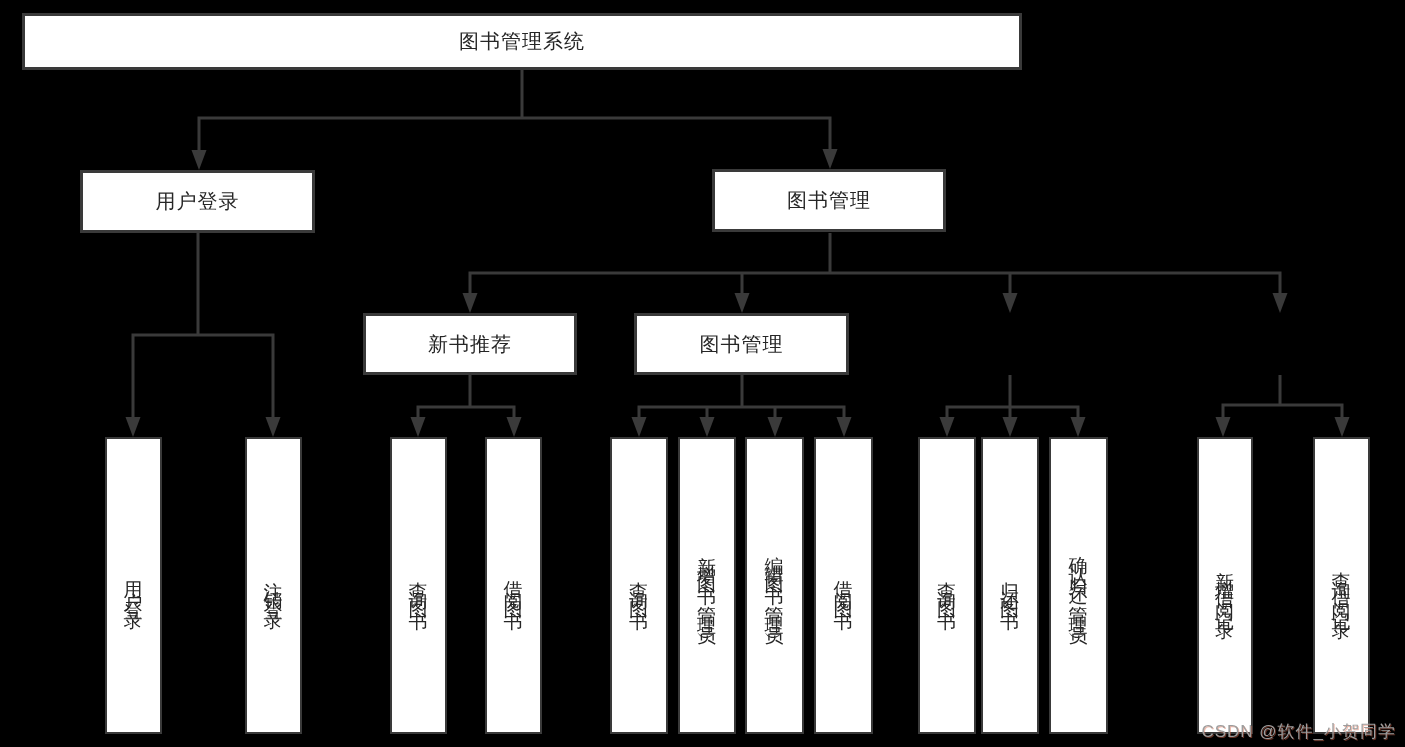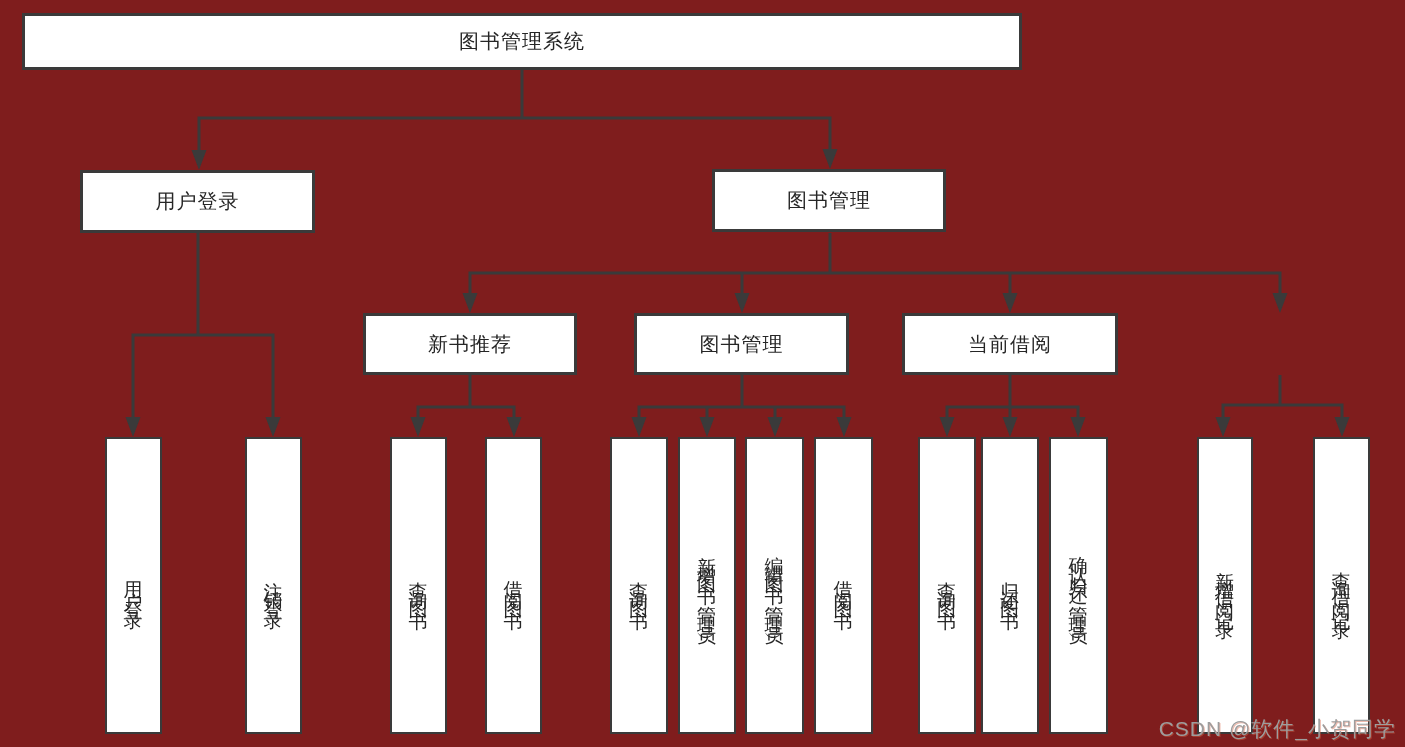--- a/index.html
+++ b/index.html
@@ -4,21 +4,21 @@
 <style>
   :root{
     --line:#3a3a3a;
     --text:#262626;
     --watermark:#9d9d9d;
   }
   html,body{margin:0;padding:0;background:#fff;}
   #canvas{
     position:relative;
     width:1405px;height:747px;
-    background:#7f1d1d;
+    background:#000000;
     font-family:"Liberation Sans", sans-serif;
     overflow:hidden;
   }
   #wires{position:absolute;left:0;top:0;}
   #wires path{stroke:var(--line);stroke-width:3;fill:none;stroke-linejoin:miter;}
   #wires polygon{fill:var(--line);stroke:none;}
   .node{
     position:absolute;
     box-sizing:border-box;
     background:#fff;
@@ -33,21 +33,21 @@
   }
   .leaf span{
     writing-mode:vertical-rl;
     text-orientation:mixed;
     letter-spacing:10px;
     line-height:1;
   }
   #watermark{
     position:absolute;
     right:9px;bottom:4px;
-    font-size:21px;
+    font-size:17px;
     letter-spacing:1px;
     color:var(--watermark);
     text-shadow:1px 1px 0 rgba(217,102,73,.45);
     white-space:nowrap;
     text-align:center;
   }
 </style>
 </head>
 <body>
 
@@ -108,23 +108,20 @@
   <div class="node hnode" style="left:363px;top:313px;width:214px;height:62px">
     <span>新书推荐</span>
   </div>
 
   <div class="node hnode" style="left:712px;top:169px;width:234px;height:63px">
     <span>图书管理</span>
   </div>
   <div class="node hnode" style="left:634px;top:313px;width:215px;height:62px">
     <span>图书管理</span>
   </div>
-  <div class="node hnode" style="left:902px;top:313px;width:216px;height:62px">
-    <span>当前借阅</span>
-  </div>
 
   <div class="node leaf" style="left:105px;top:437px;width:57px;height:297px">
     <span>用户登录</span>
   </div>
   <div class="node leaf" style="left:245px;top:437px;width:57px;height:297px">
     <span>注销登录</span>
   </div>
 
   <div class="node leaf" style="left:390px;top:437px;width:57px;height:297px">
     <span>查询图书</span>

